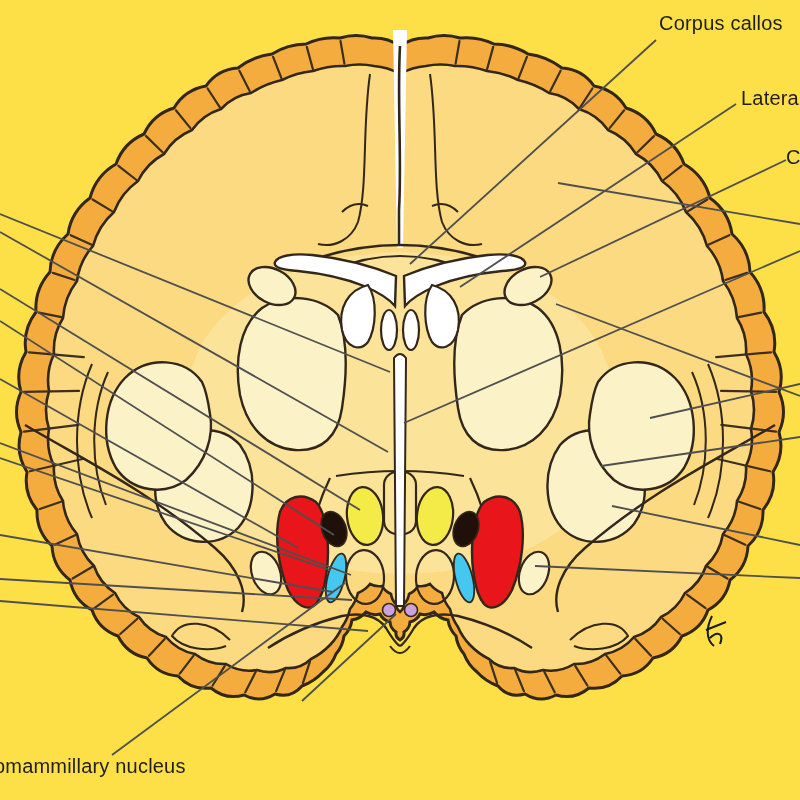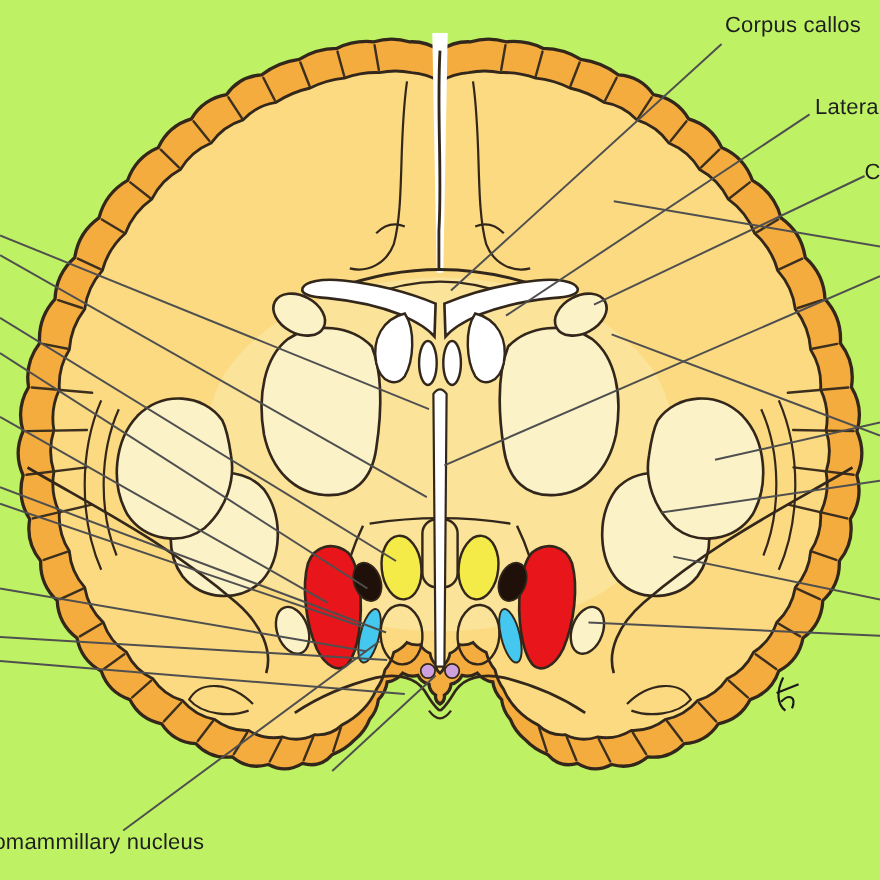--- a/index.html
+++ b/index.html
@@ -1,16 +1,16 @@
 <!DOCTYPE html>
 <html style="--c-cortex: #f5ac3f; --c-inner-cream: #fbda82; --c-deep-pale: #fbe39a; --c-structure-cream: #fcf2c8; --c-ventricle-white: #ffffff; --c-nucleus-red: #e8151a; --c-nucleus-yellow: #f4ea48; --c-nucleus-black: #20100a; --c-nucleus-cyan: #45c8ef; --c-nucleus-purple: #cda1dd; --c-hatch-bg: #e9c87e; --c-hatch-line: #5a4426; --c-outline: #32271a; --c-leader-line: #4f4f4f;"><head>
 <meta charset="utf-8">
 <style>
   html,body{margin:0;padding:0;background:#fff;}
-  #stage{position:relative;width:800px;height:800px;overflow:hidden;background:#bef264;
+  #stage{position:relative;width:800px;height:800px;overflow:hidden;background:#fde047;
          font-family:"Liberation Sans", sans-serif;}
   svg{position:absolute;left:0;top:0;}
   .lbl{position:absolute;font-size:20px;font-weight:500;color:#1e1e1e;
        letter-spacing:.2px;white-space:nowrap;}
   .outline{stroke:var(--c-outline,#32271a);fill:none;}
   .leader{stroke:var(--c-leader-line,#4f4f4f);stroke-width:1.8;}
   .tick{stroke:#3c2f1e;stroke-width:2.2;stroke-linecap:round;}
 </style>
 </head>
 <body>

